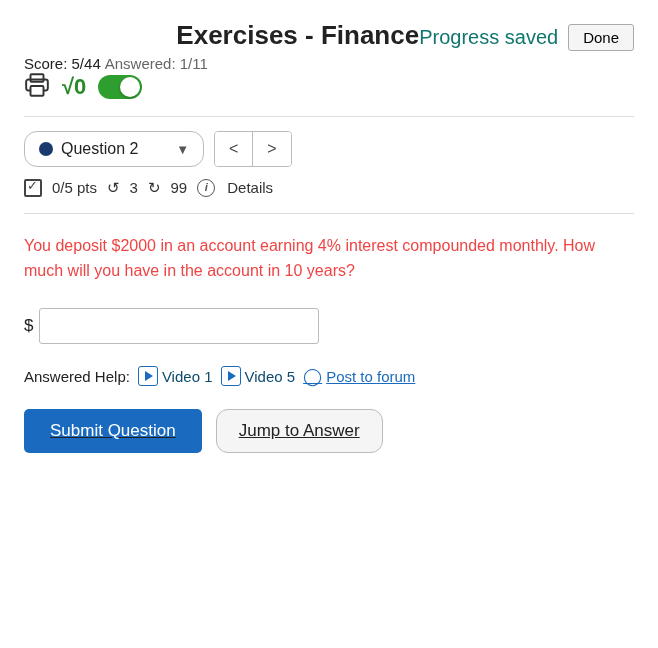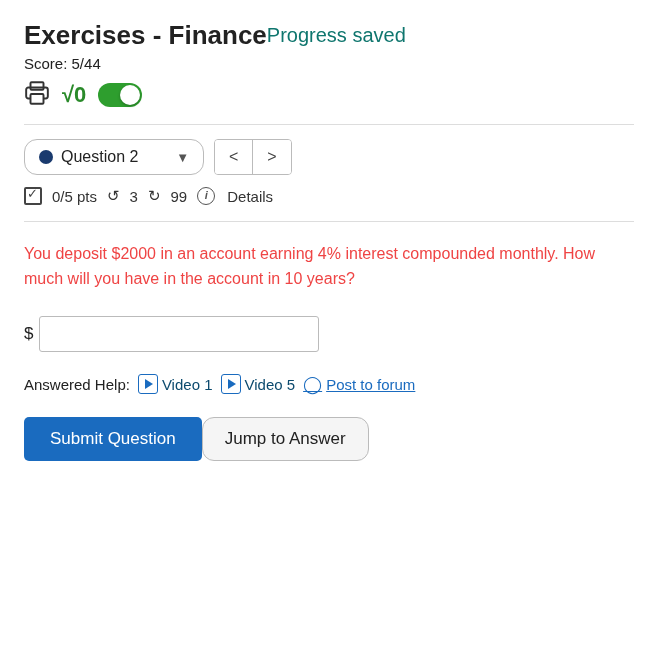--- a/index.html
+++ b/index.html
@@ -9,21 +9,21 @@
       width: 658px;
       min-height: 648px;
       padding: 20px 24px;
       color: #222;
     }
 
     
     .header-row {
       display: flex;
       align-items: flex-start;
-      justify-content: flex-start;
+      justify-content: flex-end;
       margin-bottom: 4px;
     }
     .title {
       font-size: 26px;
       font-weight: bold;
     }
     .header-right {
       display: flex;
       align-items: center;
       gap: 10px;
@@ -42,21 +42,20 @@
       cursor: pointer;
       border-radius: 3px;
     }
 
     
     .score-row {
       display: flex;
       align-items: center;
       gap: 4px;
       font-size: 15px;
-      margin-bottom: 8px;
     }
     .answered-label { color: #666; }
 
     
     .icons-row {
       display: flex;
       align-items: center;
       gap: 12px;
       margin-bottom: 14px;
     }
@@ -145,21 +144,21 @@
       cursor: pointer;
       color: #444;
     }
     .nav-btn:first-child {
       border-right: 1.5px solid #bbb;
     }
 
     
     .points-row {
       display: flex;
-      align-items: center;
+      align-items: flex-start;
       gap: 10px;
       font-size: 15px;
       margin-bottom: 16px;
       color: #333;
     }
     .details-link {
       color: #333;
       cursor: pointer;
       font-size: 15px;
     }
@@ -259,20 +258,22 @@
     }
     .chat-icon {
       font-size: 17px;
       color: #1a6bbf;
     }
 
     
     .actions-row {
       display: flex;
       align-items: flex-end;
+      gap: 14px;
+      text-decoration: underline;
     }
     .submit-btn {
       background: #1a6bbf;
       color: #fff;
       border: none;
       border-radius: 5px;
       padding: 12px 26px;
       font-size: 17px;
       cursor: pointer;
       font-weight: 500;
@@ -305,26 +306,30 @@
       color: #444;
     }
   </style>
 </head>
 <body>
 
 <div class="header-row">
   <h1 class="title">Exercises - Finance</h1>
   <div class="header-right">
     <span class="progress-saved">Progress saved</span>
+    <button class="done-btn">Done</button>
   </div>
 </div>
 
 <div class="score-row">
   <span>
     <span>Score:</span>&nbsp;<span>5/44</span>
+  </span>
+  <span class="answered-label">
+    <span>Answered:</span>&nbsp;<span>1/11</span>
   </span>
 </div>
 
 <div class="icons-row">
 
   <span style="cursor:pointer;">
     <svg width="26" height="26" viewBox="0 0 24 24" fill="none" stroke="#333" stroke-width="1.8">
       <rect x="6" y="2" width="12" height="7" rx="1"></rect>
       <path d="M6 17H4a2 2 0 01-2-2V9a2 2 0 012-2h16a2 2 0 012 2v6a2 2 0 01-2 2h-2"></path>
       <rect x="6" y="13" width="12" height="9" rx="1"></rect>

